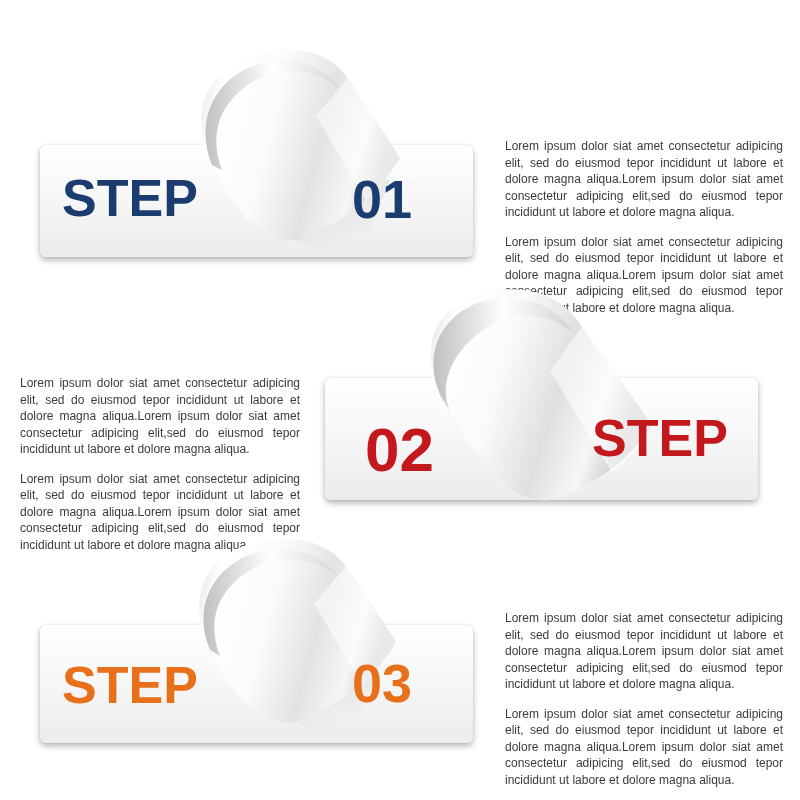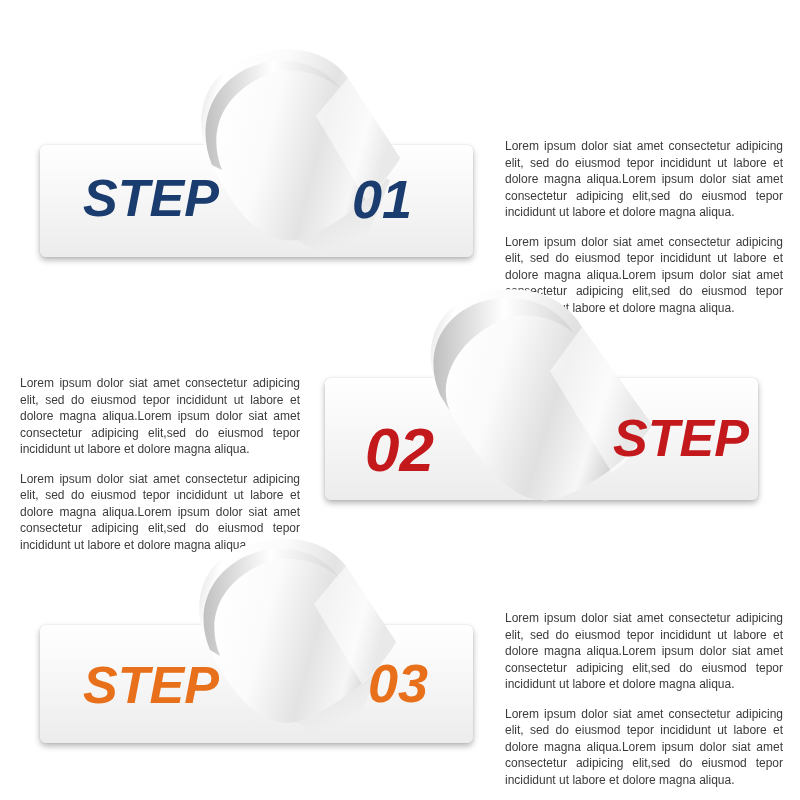--- a/index.html
+++ b/index.html
@@ -38,29 +38,26 @@
   }
 
   .curl-shadow {
     position: absolute;
     pointer-events: none;
   }
 
   .step-word {
     position: absolute;
     font-weight: bold;
-    font-style: italic;
     letter-spacing: 0px;
     white-space: nowrap;
-    margin-left: 21px;
   }
   .num-word {
     position: absolute;
     font-weight: bold;
-    font-style: italic;
     white-space: nowrap;
   }
 
   .para {
     position: absolute;
     color: #3b3b3b;
     font-size: 12px;
     line-height: 16.5px;
   }
   .para p {
@@ -91,21 +88,21 @@
   #row2-para { left: 20px; top: 375px; width: 280px; text-align: justify; }
 
   
   #row3-band {
     left: 40px;
     top: 625px;
     width: 433px;
     height: 118px;
   }
   #row3-step { left: 62px; top: 655px; font-size: 52px; color: #e8701a; }
-  #row3-num  { left: 368px; top: 652px; font-size: 54px; color: #e8701a; }
+  #row3-num  { left: 352px; top: 652px; font-size: 54px; color: #e8701a; }
   #row3-para { left: 505px; top: 610px; width: 278px; text-align: justify; }
 </style>
 </head>
 <body>
 
 <div class="stage">
 
   <div id="row1-band" class="band"></div>
 
   <svg class="curl-shadow" width="330" height="260" style="left:150px; top:40px;" viewBox="0 0 330 260">

